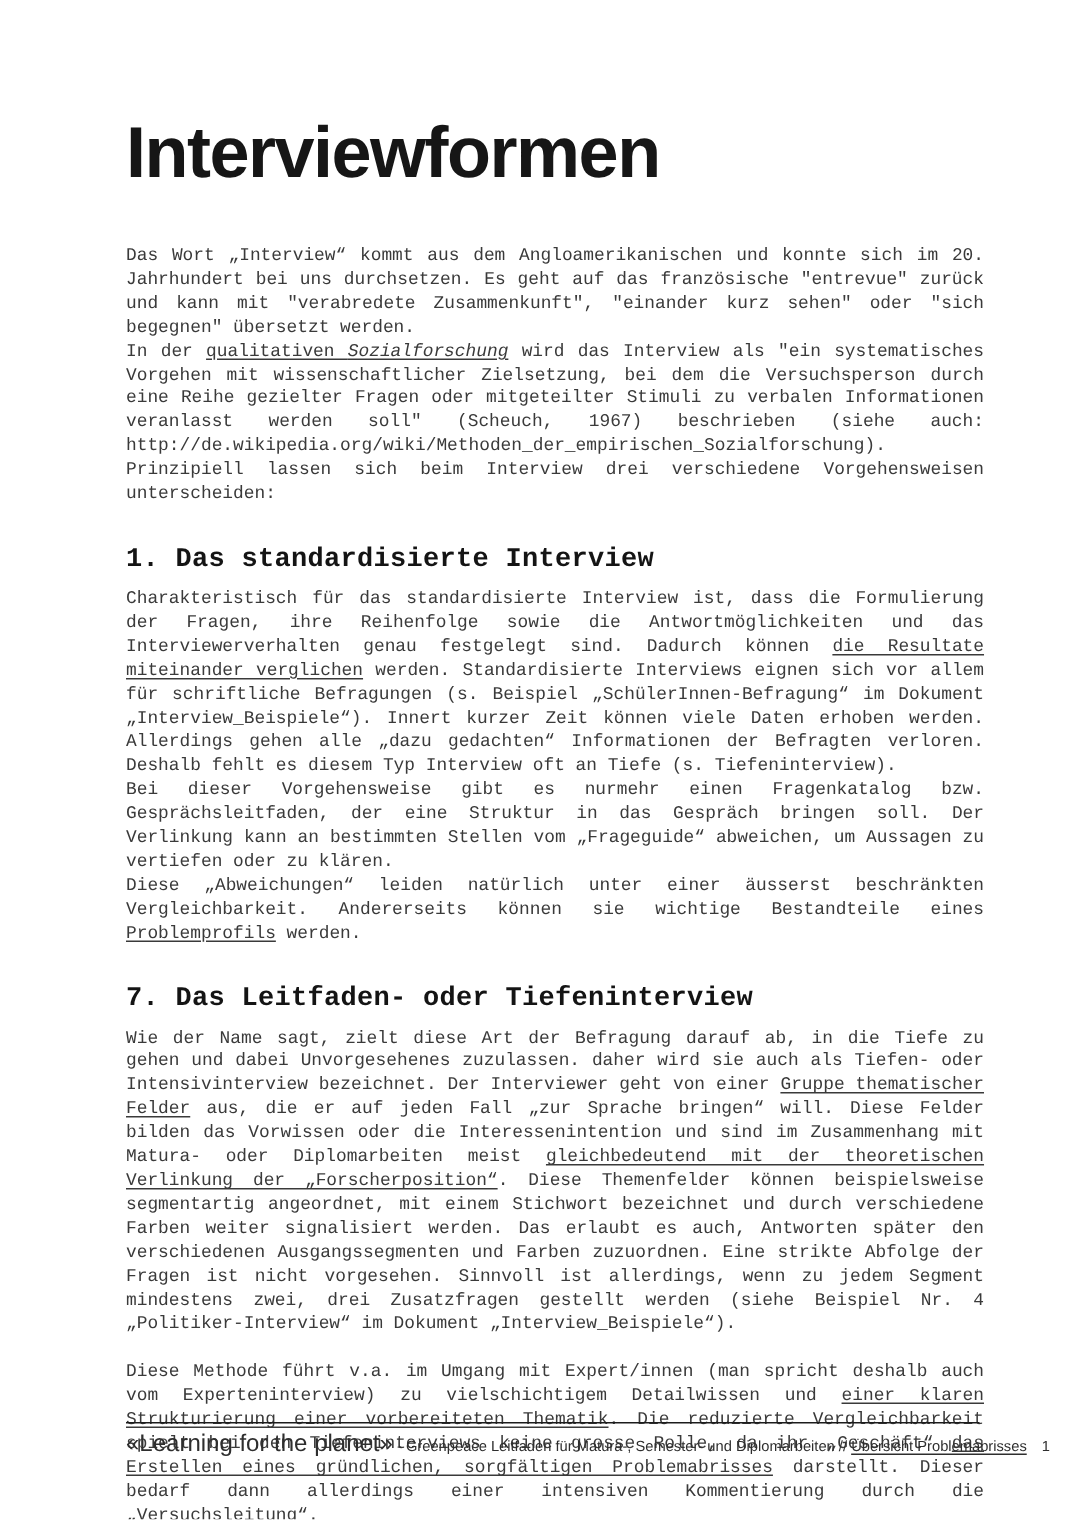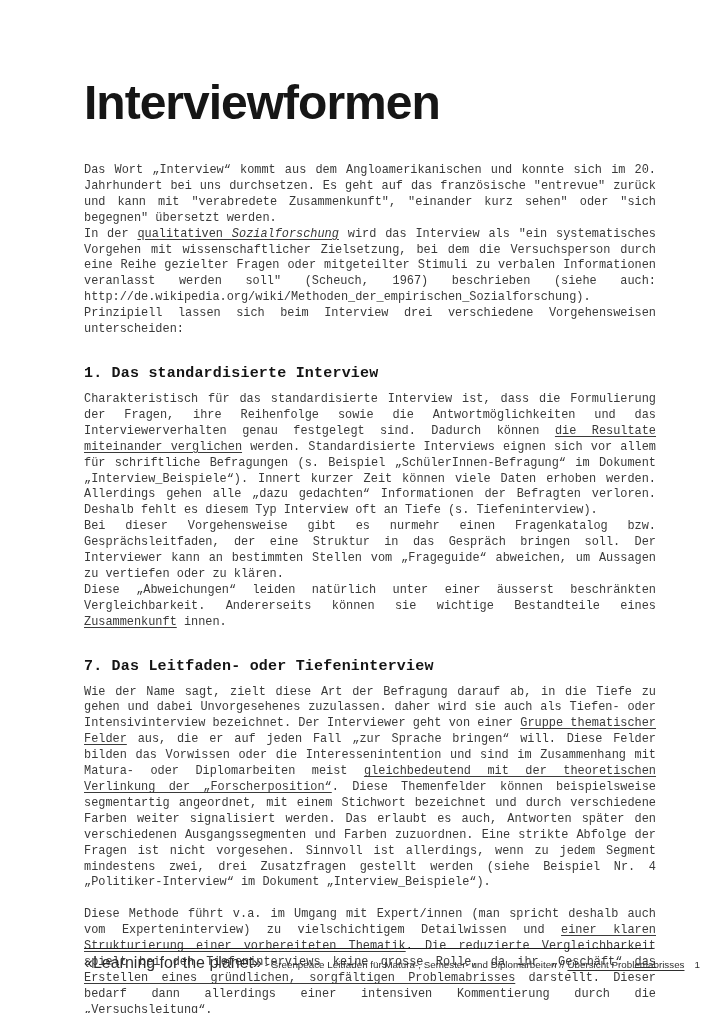--- a/index.html
+++ b/index.html
@@ -31,21 +31,21 @@
     margin: 0;
     font-size: 11.9px;
     line-height: 15.9px;
     color: #3a3a3a;
     text-align: justify;
   }
   p.gap-top { margin-top: 16px; }
   .sect { margin-top: 0; }
   h2.sect-heading {
     margin: 27px 0 10px 0;
-    font-size: 15px;
+    font-size: 18px;
     line-height: 17px;
     font-weight: bold;
     letter-spacing: 0.2px;
     color: #141414;
     white-space: nowrap;
   }
   .intro-block { margin-bottom: 6px; }
   .u { text-decoration: underline; text-underline-offset: 2px; }
   .i { font-style: italic; }
   .footer {
@@ -83,22 +83,22 @@
         <p class="body-text"><span>Das Wort „Interview“ kommt aus dem Angloamerikanischen und konnte sich im 20. Jahrhundert bei uns durchsetzen. Es geht auf das französische "entrevue" zurück und kann mit "verabredete Zusammenkunft", "einander kurz sehen" oder "sich begegnen" übersetzt werden.</span></p>
         <p class="body-text"><span>In der </span><span class="u">qualitativen </span><span class="u i">Sozialforschung</span><span> wird das Interview als "ein systematisches Vorgehen mit wissenschaftlicher Zielsetzung, bei dem die Versuchsperson durch eine Reihe gezielter Fragen oder mitgeteilter Stimuli zu verbalen Informationen veranlasst werden soll" (Scheuch, 1967) beschrieben (siehe auch: http://de.wikipedia.org/wiki/Methoden_der_empirischen_Sozialforschung). Prinzipiell lassen sich beim Interview drei verschiedene Vorgehensweisen unterscheiden:</span></p>
       </div>
 
       <div class="sect">
         <h2 class="sect-heading">1. Das standardisierte Interview</h2>
         <p class="body-text"><span>Charakteristisch für das standardisierte Interview ist, dass die Formulierung der Fragen, ihre Reihenfolge sowie die Antwortmöglichkeiten und das Interviewerverhalten genau festgelegt sind. Dadurch können </span><span class="u">die Resultate miteinander verglichen</span><span> werden. Standardisierte Interviews eignen sich vor allem für schriftliche Befragungen (s. Beispiel „SchülerInnen-Befragung“ im Dokument „Interview_Beispiele“). Innert kurzer Zeit können viele Daten erhoben werden. Allerdings gehen alle „dazu gedachten“ Informationen der Befragten verloren. Deshalb fehlt es diesem Typ Interview oft an Tiefe (s. Tiefeninterview).</span></p>
       </div>
 
       <div class="sect">
-        <p class="body-text"><span>Bei dieser Vorgehensweise gibt es nurmehr einen Fragenkatalog bzw. Gesprächsleitfaden, der eine Struktur in das Gespräch bringen soll. Der Interviewer kann an bestimmten Stellen vom „Frageguide“ abweichen, um Aussagen zu vertiefen oder zu klären.</span></p>
-        <p class="body-text"><span>Diese „Abweichungen“ leiden natürlich unter einer äusserst beschränkten Vergleichbarkeit. Andererseits können sie wichtige Bestandteile eines </span><span class="u">Zusammenkunft</span><span> innen.</span></p>
+        <p class="body-text"><span>Bei dieser Vorgehensweise gibt es nurmehr einen Fragenkatalog bzw. Gesprächsleitfaden, der eine Struktur in das Gespräch bringen soll. Der Verlinkung kann an bestimmten Stellen vom „Frageguide“ abweichen, um Aussagen zu vertiefen oder zu klären.</span></p>
+        <p class="body-text"><span>Diese „Abweichungen“ leiden natürlich unter einer äusserst beschränkten Vergleichbarkeit. Andererseits können sie wichtige Bestandteile eines </span><span class="u">Problemprofils</span><span> werden.</span></p>
       </div>
 
       <div class="sect">
         <h2 class="sect-heading">7. Das Leitfaden- oder Tiefeninterview</h2>
         <p class="body-text"><span>Wie der Name sagt, zielt diese Art der Befragung darauf ab, in die Tiefe zu gehen und dabei Unvorgesehenes zuzulassen. daher wird sie auch als Tiefen- oder Intensivinterview bezeichnet. Der Interviewer geht von einer </span><span class="u">Gruppe thematischer Felder</span><span> aus, die er auf jeden Fall „zur Sprache bringen“ will. Diese Felder bilden das Vorwissen oder die Interessenintention und sind im Zusammenhang mit Matura- oder Diplomarbeiten meist </span><span class="u">gleichbedeutend mit der theoretischen Verlinkung der „Forscherposition“</span><span>. Diese Themenfelder können beispielsweise segmentartig angeordnet, mit einem Stichwort bezeichnet und durch verschiedene Farben weiter signalisiert werden. Das erlaubt es auch, Antworten später den verschiedenen Ausgangssegmenten und Farben zuzuordnen. Eine strikte Abfolge der Fragen ist nicht vorgesehen. Sinnvoll ist allerdings, wenn zu jedem Segment mindestens zwei, drei Zusatzfragen gestellt werden (siehe Beispiel Nr. 4 „Politiker-Interview“ im Dokument „Interview_Beispiele“).</span></p>
         <p class="body-text gap-top"><span>Diese Methode führt v.a. im Umgang mit Expert/innen (man spricht deshalb auch vom Experteninterview) zu vielschichtigem Detailwissen und </span><span class="u">einer klaren Strukturierung einer vorbereiteten Thematik</span><span>. Die reduzierte Vergleichbarkeit spielt bei den Tiefeninterviews keine grosse Rolle, da ihr „Geschäft“ </span><span class="u">das Erstellen eines gründlichen, sorgfältigen Problemabrisses</span><span> darstellt. Dieser bedarf dann allerdings einer intensiven Kommentierung durch die „Versuchsleitung“.</span></p>
       </div>
 
       <div class="sect">
         <h2 class="sect-heading">4. Methodische Aspekte bei halbstandardisierten und Tiefen-Interviews</h2>

